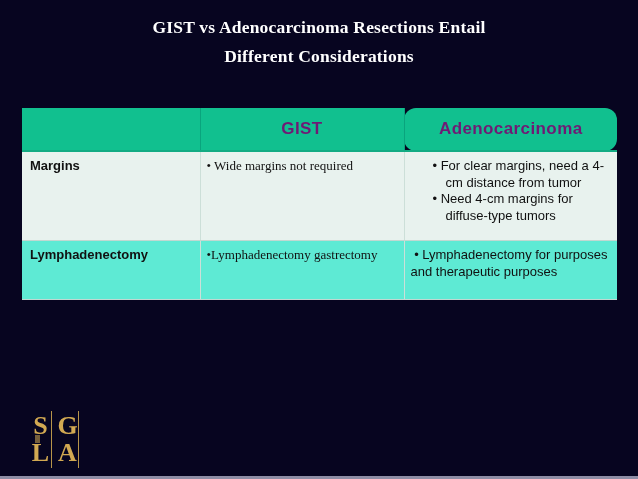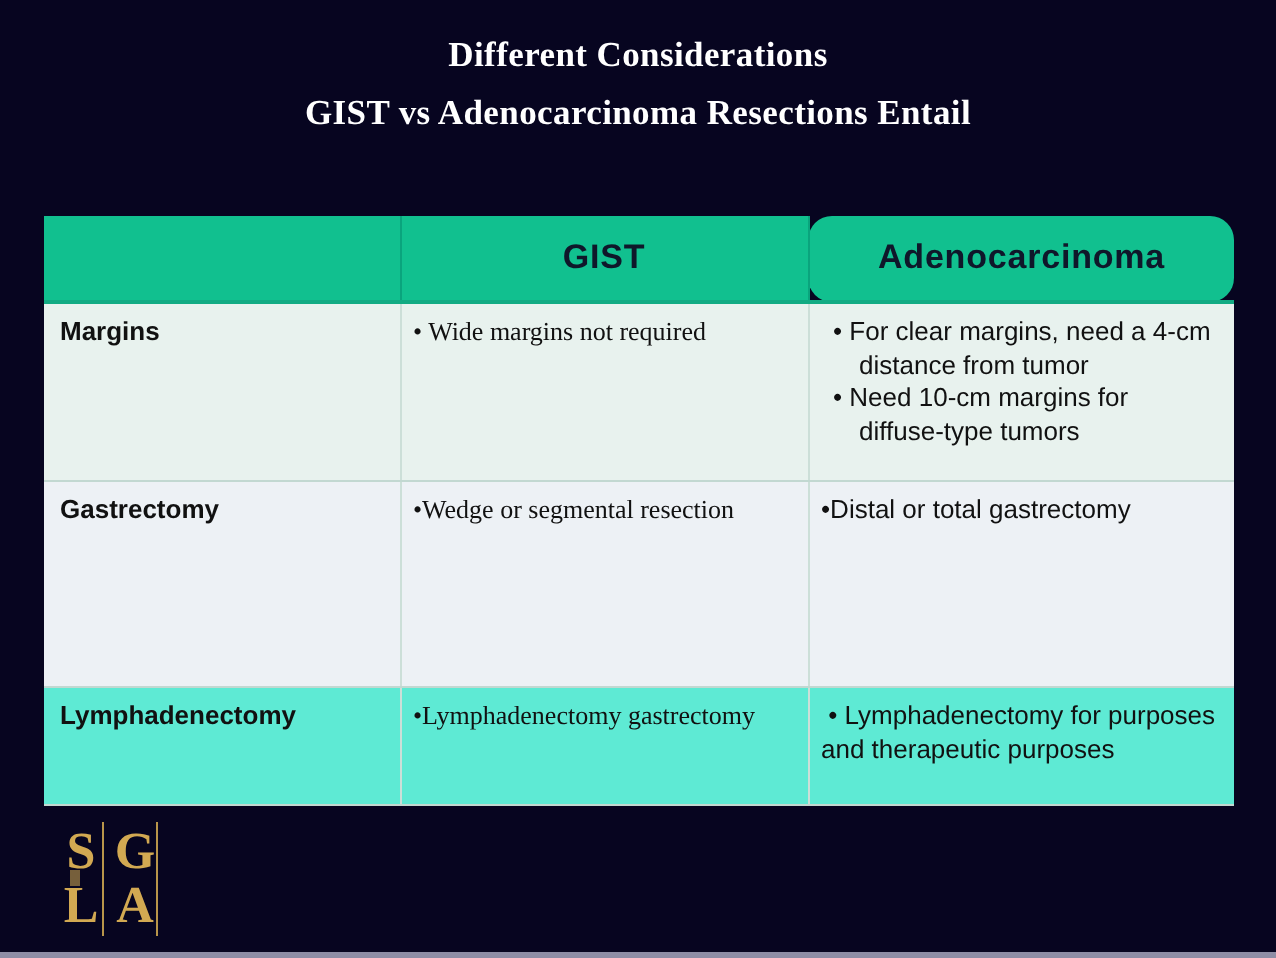--- a/index.html
+++ b/index.html
@@ -39,21 +39,21 @@
     overflow: hidden;
   }
   tr.hdr th {
     background: #11c08f;
     height: 42px;
     vertical-align: middle;
     text-align: center;
     font-size: 17px;
     font-weight: bold;
     letter-spacing: 0.4px;
-    color: #0f172a;
+    color: #701a75;
     border-right: 1px solid #0aa47d;
     border-bottom: 2px solid #12ab83;
     padding: 0;
   }
   tr.hdr th:last-child { border-right: none; border-radius: 12px; }
   tr.r1 td { height: 78px; background: #e8f2ee; }
   tr.r2 td { height: 92px; background: #edf1f5; }
   tr.r3 td { height: 48px; background: #5eead4; }
   td.lab {
     font-weight: bold;
@@ -65,21 +65,21 @@
   td.c2 {
     padding: 6px 20px 4px 6px;
     border-right: 1px solid #ccdfd8;
     border-bottom: 1px solid #c2d8d1;
     font-family: Liberation Serif, serif;
   }
   td.c3 {
     padding: 6px 8px 4px 6px;
     border-bottom: 1px solid #c2d8d1;
   }
-  td.c3.pad { padding-left: 12px; }
+  td.c3.pad { padding-left: 28px; }
   .cell-item {
     white-space: pre-wrap;
     line-height: 16.5px;
   }
   .item--hang { padding-left: 13px; text-indent: -13px; }
   .item--flush { padding-left: 0; text-indent: 0; }
   .logo {
     position: absolute;
     left: 27px;
     top: 411px;
@@ -129,22 +129,22 @@
     height: 3px;
     background: #8e8da5;
   }
 </style>
 </head>
 <body>
 
 <div class="slide">
 
   <div class="title">
+    <div>GIST vs Adenocarcinoma Resections Entail</div>
     <div>Different Considerations</div>
-    <div>GIST vs Adenocarcinoma Resections Entail</div>
   </div>
 
   <table class="cmp">
     <colgroup>
       <col style="width:178px">
       <col style="width:204px">
       <col style="width:213px">
     </colgroup>
     <thead>
       <tr class="hdr">
@@ -154,30 +154,21 @@
       </tr>
     </thead>
     <tbody>
       <tr class="r1">
         <td class="lab">Margins</td>
         <td class="c2">
           <div class="cell-item item--hang">• Wide margins not required</div>
         </td>
         <td class="c3 pad">
           <div class="cell-item item--hang">• For clear margins, need a 4-cm distance from tumor</div>
-          <div class="cell-item item--hang">• Need 10-cm margins for diffuse-type tumors</div>
-        </td>
-      </tr>
-      <tr class="r2">
-        <td class="lab">Gastrectomy</td>
-        <td class="c2">
-          <div class="cell-item item--flush">•Wedge or segmental resection</div>
-        </td>
-        <td class="c3">
-          <div class="cell-item item--flush">•Distal or total gastrectomy</div>
+          <div class="cell-item item--hang">• Need 4-cm margins for diffuse-type tumors</div>
         </td>
       </tr>
       <tr class="r3">
         <td class="lab">Lymphadenectomy</td>
         <td class="c2">
           <div class="cell-item item--flush">•Lymphadenectomy gastrectomy</div>
         </td>
         <td class="c3">
           <div class="cell-item item--flush"> • Lymphadenectomy for purposes and therapeutic purposes</div>
         </td>

